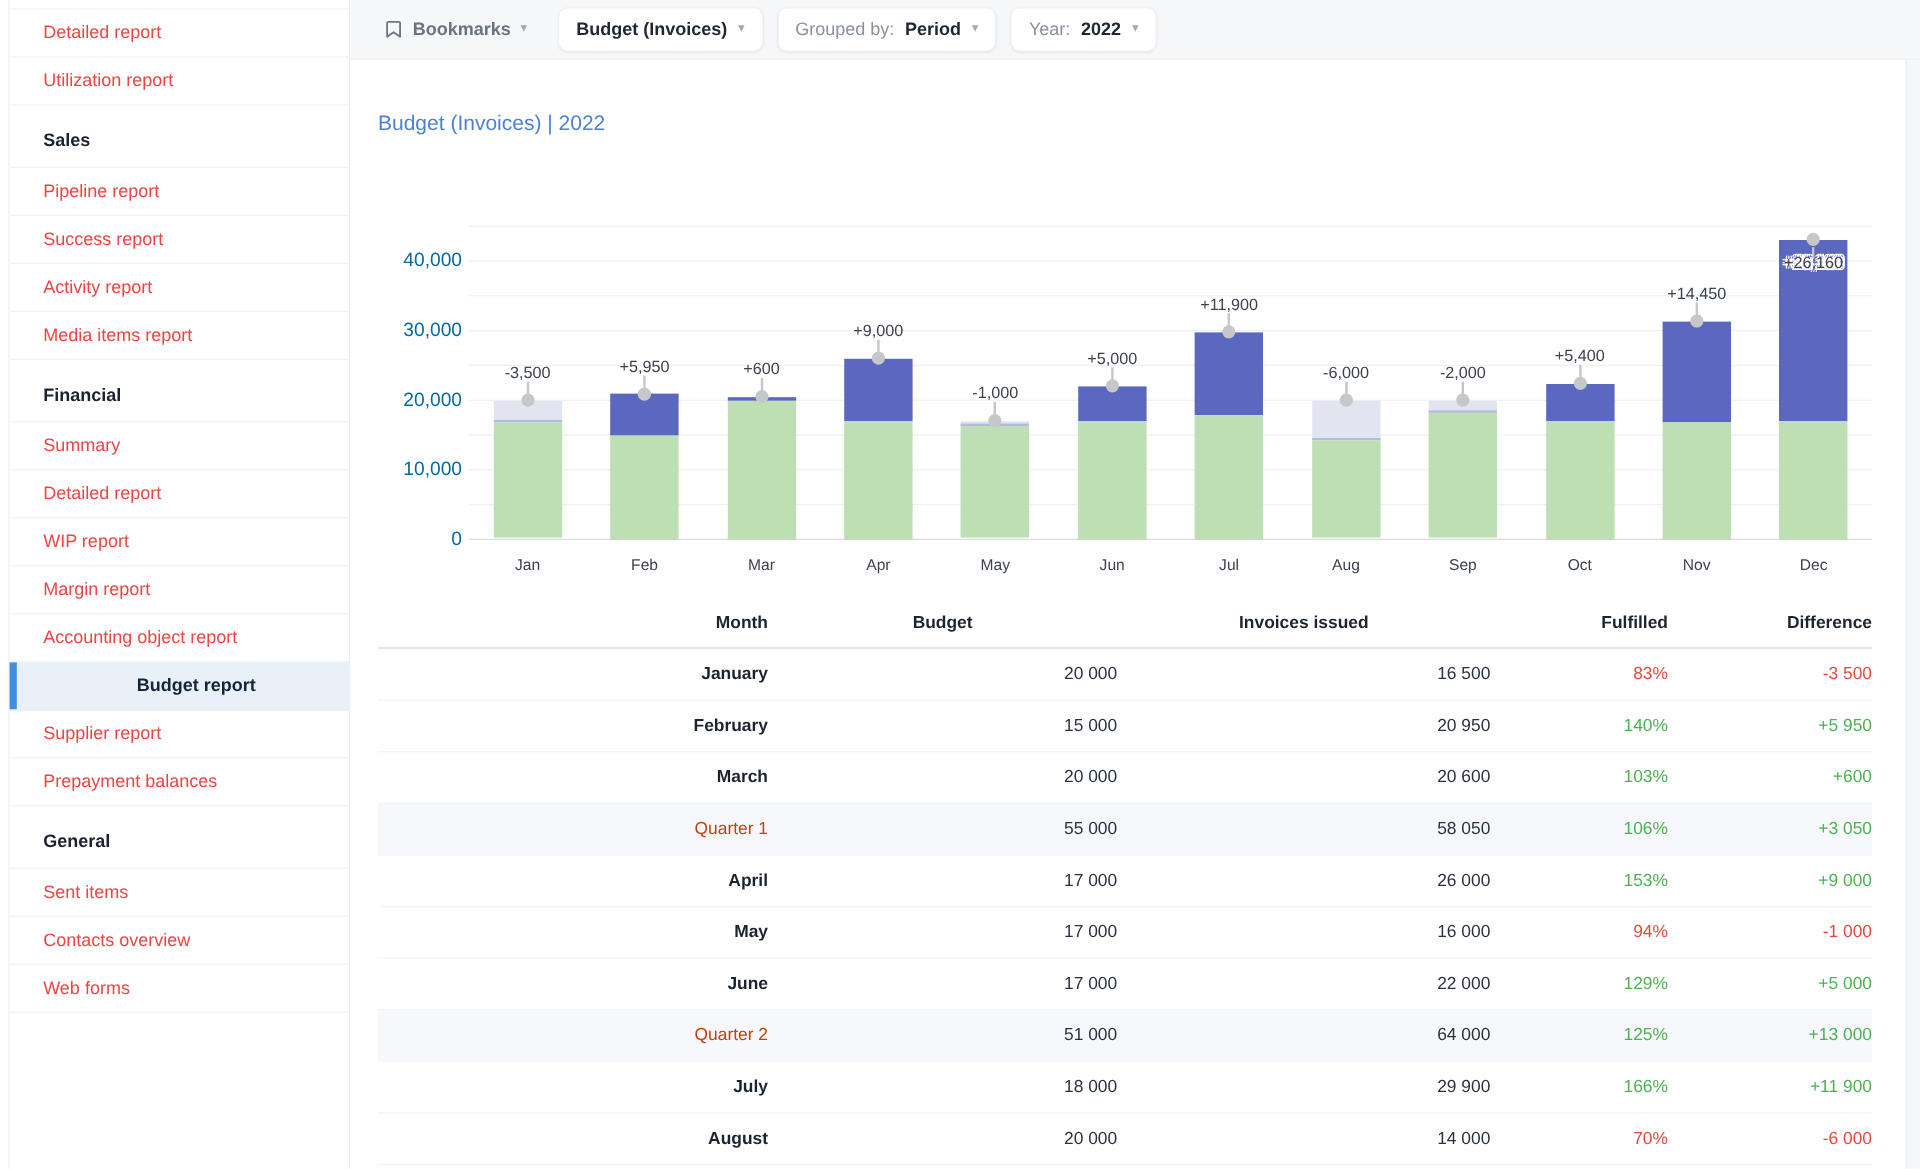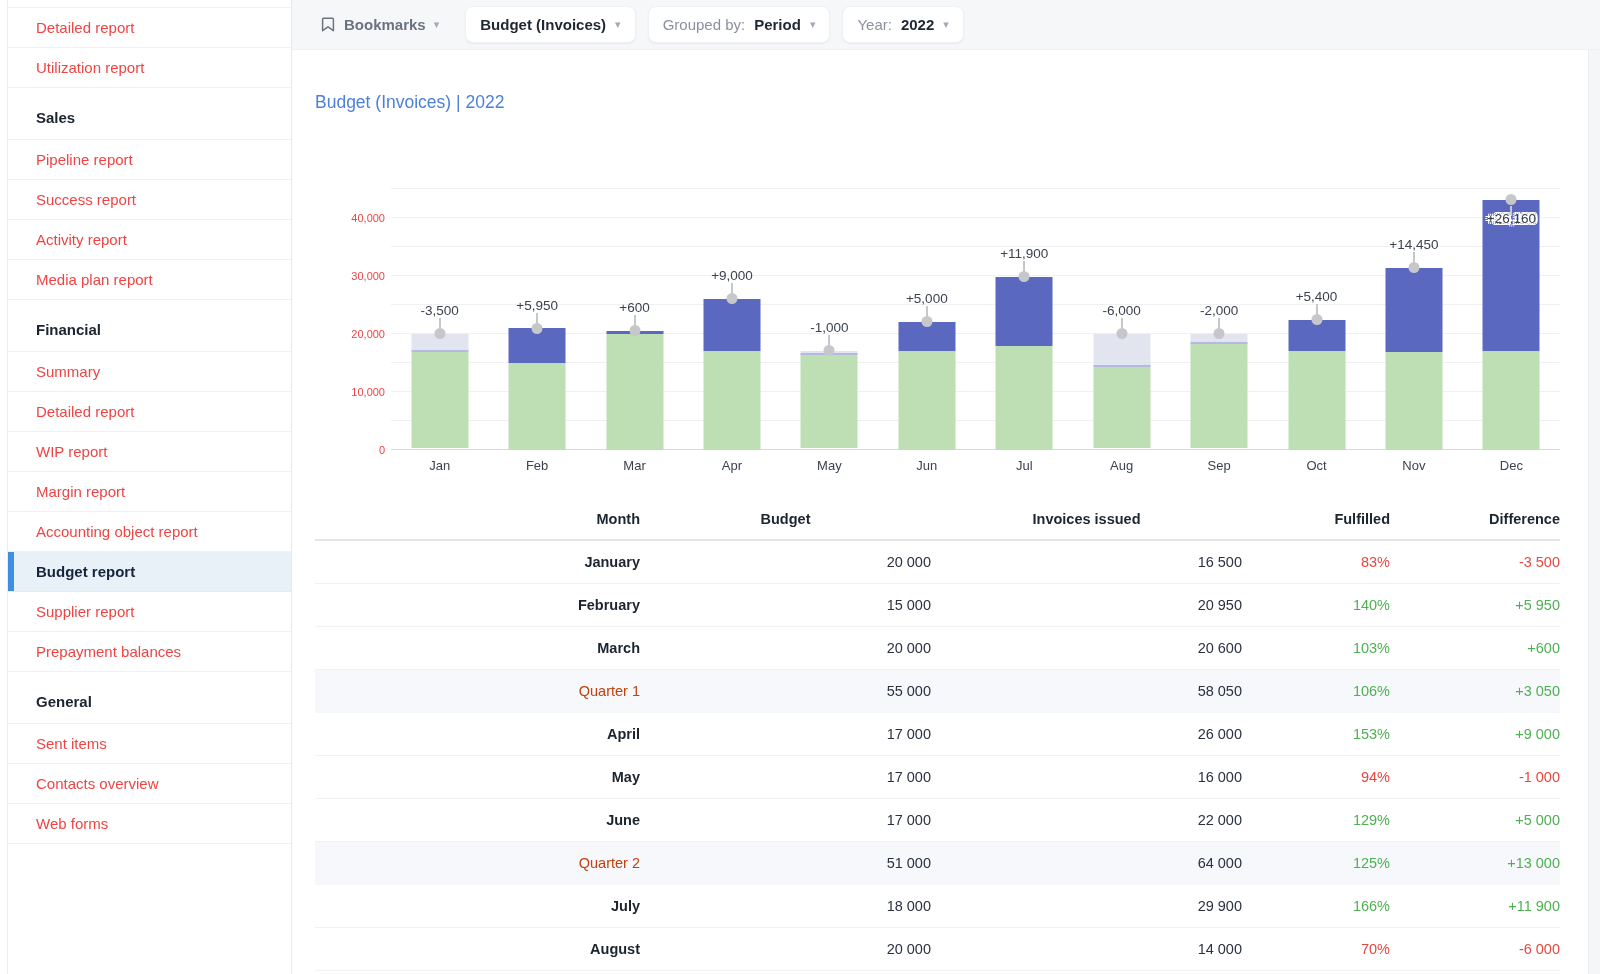--- a/index.html
+++ b/index.html
@@ -7,21 +7,21 @@
     font-family:"Liberation Sans","DejaVu Sans",sans-serif; }
   .app { display:flex; width:1600px; height:974px; }
 
   
   .sidebar { width:292px; flex:0 0 292px; border-right:1px solid #e7e9ed; display:flex; background:#fff; }
   .sidebar-gutter { width:8px; flex:0 0 8px; border-right:1px solid #eceef1; }
   .sidebar-nav { flex:1; }
   .nav-stub { height:8px; border-bottom:1px solid #f0f1f4; }
   .nav-item { position:relative; height:40px; line-height:40px; padding-left:28px;
     font-size:15px; color:#ef4444; border-bottom:1px solid #f0f1f4; white-space:nowrap; cursor:pointer; }
-  .nav-item.selected { background:#e9f1f8; color:#15233c; font-weight:700; border-bottom-color:#e2ebf3; }
+  .nav-item.selected { background:#e9f1f8; color:#15233c; font-weight:700; border-bottom-color:#e2ebf3;text-align:center; }
   .nav-item.selected::before { content:""; position:absolute; left:0; top:0; bottom:0; width:6px; background:#3f8ee0; }
   .nav-section-header { height:52px; padding:21px 0 0 28px; font-weight:700; font-size:15px;
     color:#1b2330; border-bottom:1px solid #f0f1f4; }
 
   
   .main { flex:1; position:relative; background:#fff; }
   .toolbar { height:50px; background:#f6f7f9; border-bottom:1px solid #f0f1f3;
     display:flex; align-items:center; padding-left:28px; }
   .bookmarks { display:flex; align-items:center; gap:8px; color:#6b7280; font-weight:600;
     font-size:15px; margin-right:26px; cursor:pointer; }
@@ -32,39 +32,39 @@
   .muted { color:#8a919e; }
   .caret { color:#a3aab5; font-size:11px; line-height:1; }
 
   .content { padding:0 40px 0 23px; }
   .page-title { margin-top:42px; font-size:17.5px; color:#4c80da; font-weight:500; }
 
   
   .chart { margin-top:70px; }
   .chart-row { display:flex; }
   .ylabels { width:70px; flex:0 0 70px; position:relative; height:267px; margin-right:6px; }
-  .ylabel { position:absolute; right:0; transform:translateY(50%); font-size:11px; color:#ef4444; }
+  .ylabel { position:absolute; right:0; transform:translateY(50%); font-size:16px; color:#0369a1; }
   .plot { flex:1; position:relative; height:267px; }
   .gridline { position:absolute; left:0; right:0; height:1px; background:#f0f0f3; }
   .gridline.zero { background:#d9dadf; }
   .bars { position:absolute; left:0; right:0; top:0; bottom:0; display:flex; }
   .bar-col { flex:1; position:relative; }
   .bar-stack { position:absolute; bottom:0; left:50%; transform:translateX(-50%); width:57px;
     display:flex; flex-direction:column; }
   .seg-over { background:#5b68c0; }
   .seg-under { background:#e2e5f0; border-bottom:2px solid #b3b9e0; }
   .seg-green { background:#bddfb3; }
   .dot { position:absolute; left:50%; transform:translateX(-50%); width:11px; height:11px;
     border-radius:50%; background:#c6c7cb; z-index:3; }
   .stem { position:absolute; left:50%; transform:translateX(-50%); width:2px; background:#c6c7cb; z-index:2; }
   .pt-label { position:absolute; left:50%; transform:translateX(-50%); white-space:nowrap;
     font-size:13.5px; color:#3c424e; z-index:4; }
   .pt-label.inside { text-shadow:-2px -2px 0 #fff,2px -2px 0 #fff,-2px 2px 0 #fff,2px 2px 0 #fff,
     -2px 0 0 #fff,2px 0 0 #fff,0 -2px 0 #fff,0 2px 0 #fff; }
-  .xlabels { display:flex; margin-left:76px; margin-top:8px; height:20px; }
+  .xlabels { display:flex; margin-left:76px; margin-top:8px; height:20px;align-items:flex-end; }
   .xlabel { flex:1; text-align:center; font-size:13px; color:#3c424e; }
 
   
   .table { margin-top:20px; }
   .t-row { display:grid; grid-template-columns:325px 291px 311px 148px 1fr; align-items:center; height:43px; }
   .t-row.t-head { font-weight:700; color:#1d2530; font-size:14.5px; border-bottom:2px solid #e2e5ea; }
   .t-row.t-data { border-bottom:1px solid #f1f2f5; font-size:14.5px; color:#2a3140; }
   .t-row.quarter { background:#f6f8fb; border-bottom:1px solid #f6f8fb; }
   .c-month { text-align:right; }
   .t-data .c-month { font-weight:700; color:#1c2430; }
@@ -86,21 +86,21 @@
     <div class="sidebar-gutter"></div>
     <nav class="sidebar-nav">
       <div class="nav-stub"></div>
 
     <div class="nav-item">Detailed report</div>
         <div class="nav-item">Utilization report</div>
         <div class="nav-section-header">Sales</div>
         <div class="nav-item">Pipeline report</div>
         <div class="nav-item">Success report</div>
         <div class="nav-item">Activity report</div>
-        <div class="nav-item">Media plan report</div>
+        <div class="nav-item">Media items report</div>
         <div class="nav-section-header">Financial</div>
         <div class="nav-item">Summary</div>
         <div class="nav-item">Detailed report</div>
         <div class="nav-item">WIP report</div>
         <div class="nav-item">Margin report</div>
         <div class="nav-item">Accounting object report</div>
         <div class="nav-item selected">Budget report</div>
         <div class="nav-item">Supplier report</div>
         <div class="nav-item">Prepayment balances</div>
         <div class="nav-section-header">General</div>

